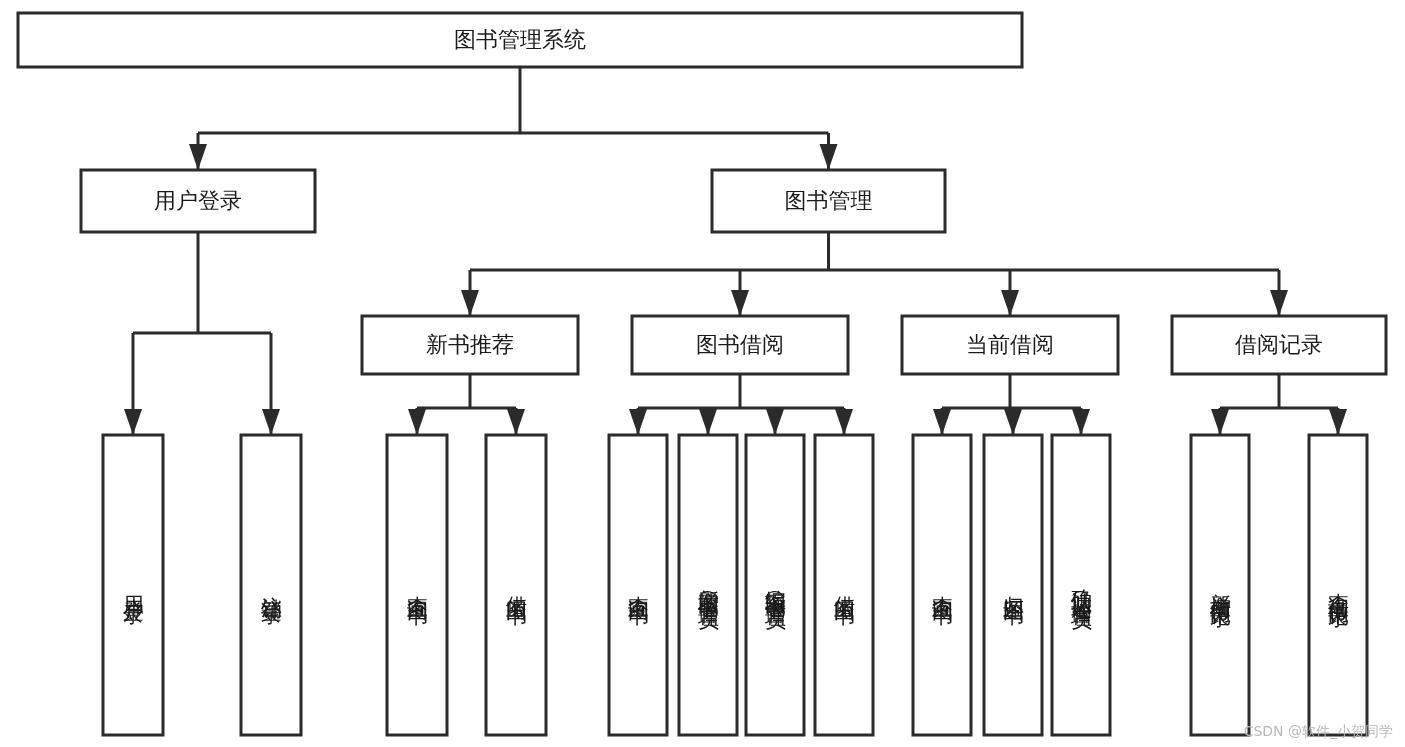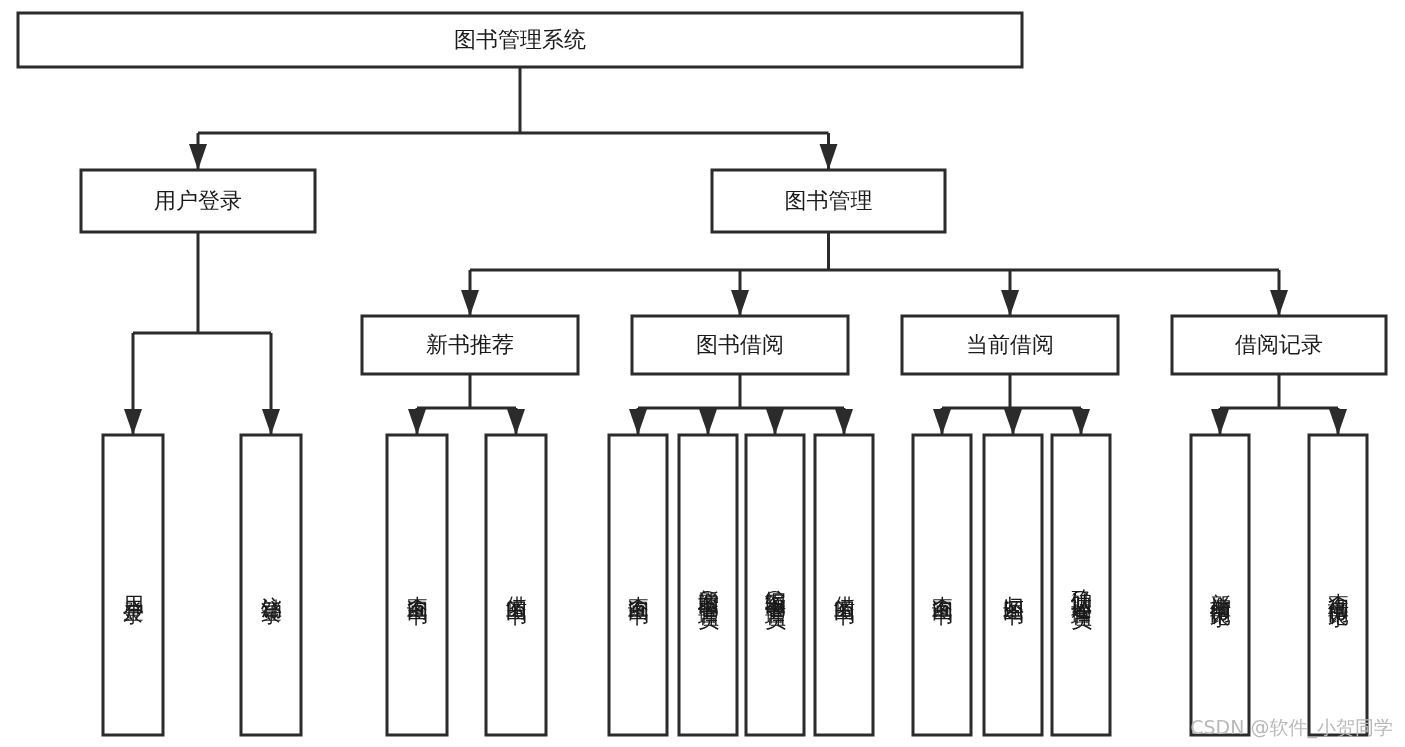--- a/index.html
+++ b/index.html
@@ -58,21 +58,21 @@
     line-height: 1;
     white-space: nowrap;
     text-align: center;
     pointer-events: none;
   }
   .watermark {
     position: absolute;
     right: 12px;
     bottom: 6px;
     font-family: "DejaVu Sans", "Liberation Sans", sans-serif;
-    font-size: 19px;
+    font-size: 14px;
     color: #b9b9b9;
     white-space: nowrap;
   }
 </style>
 </head>
 <body>
 
 <div id="diagram-root">
 
   <svg id="tree-svg" viewBox="0 0 1405 747">

